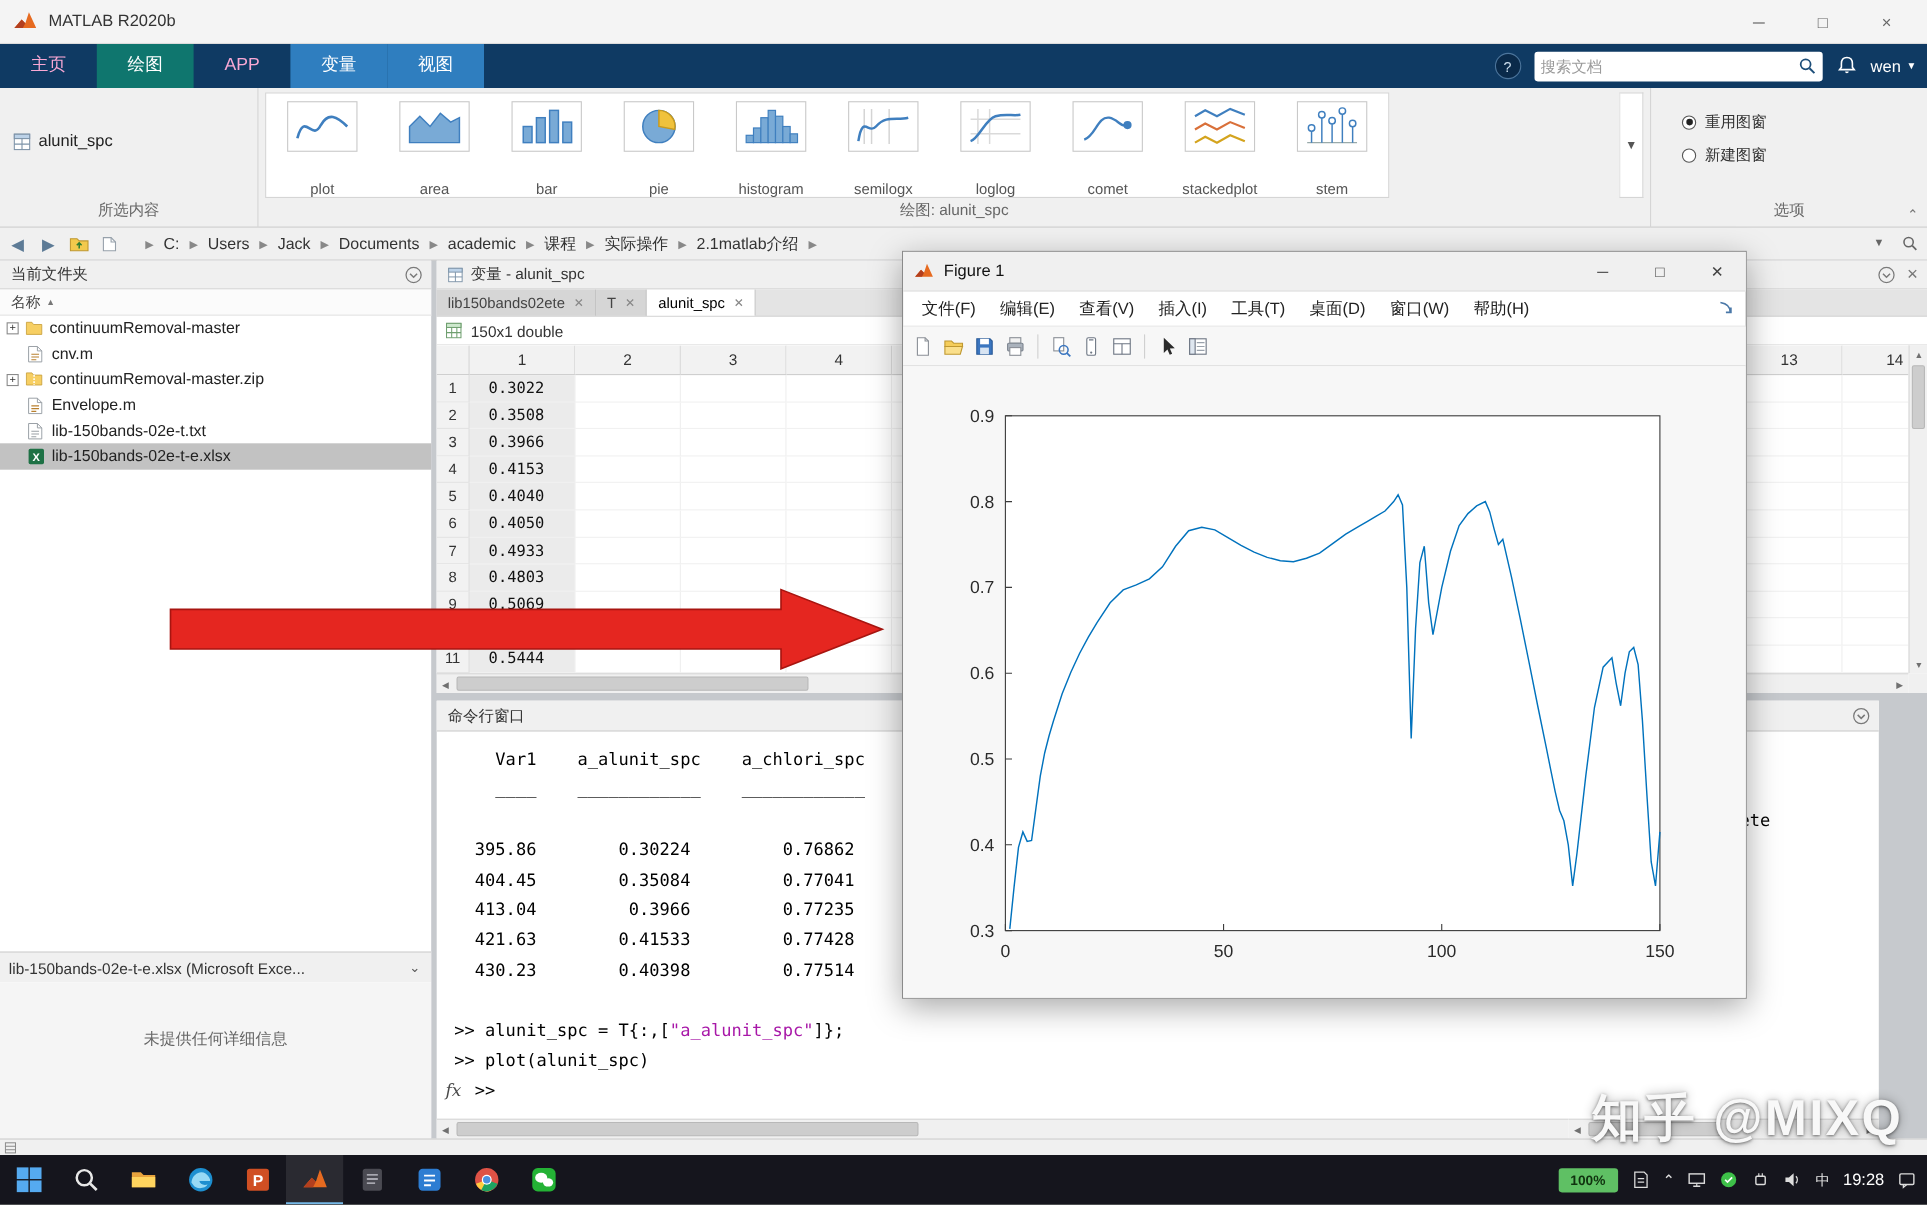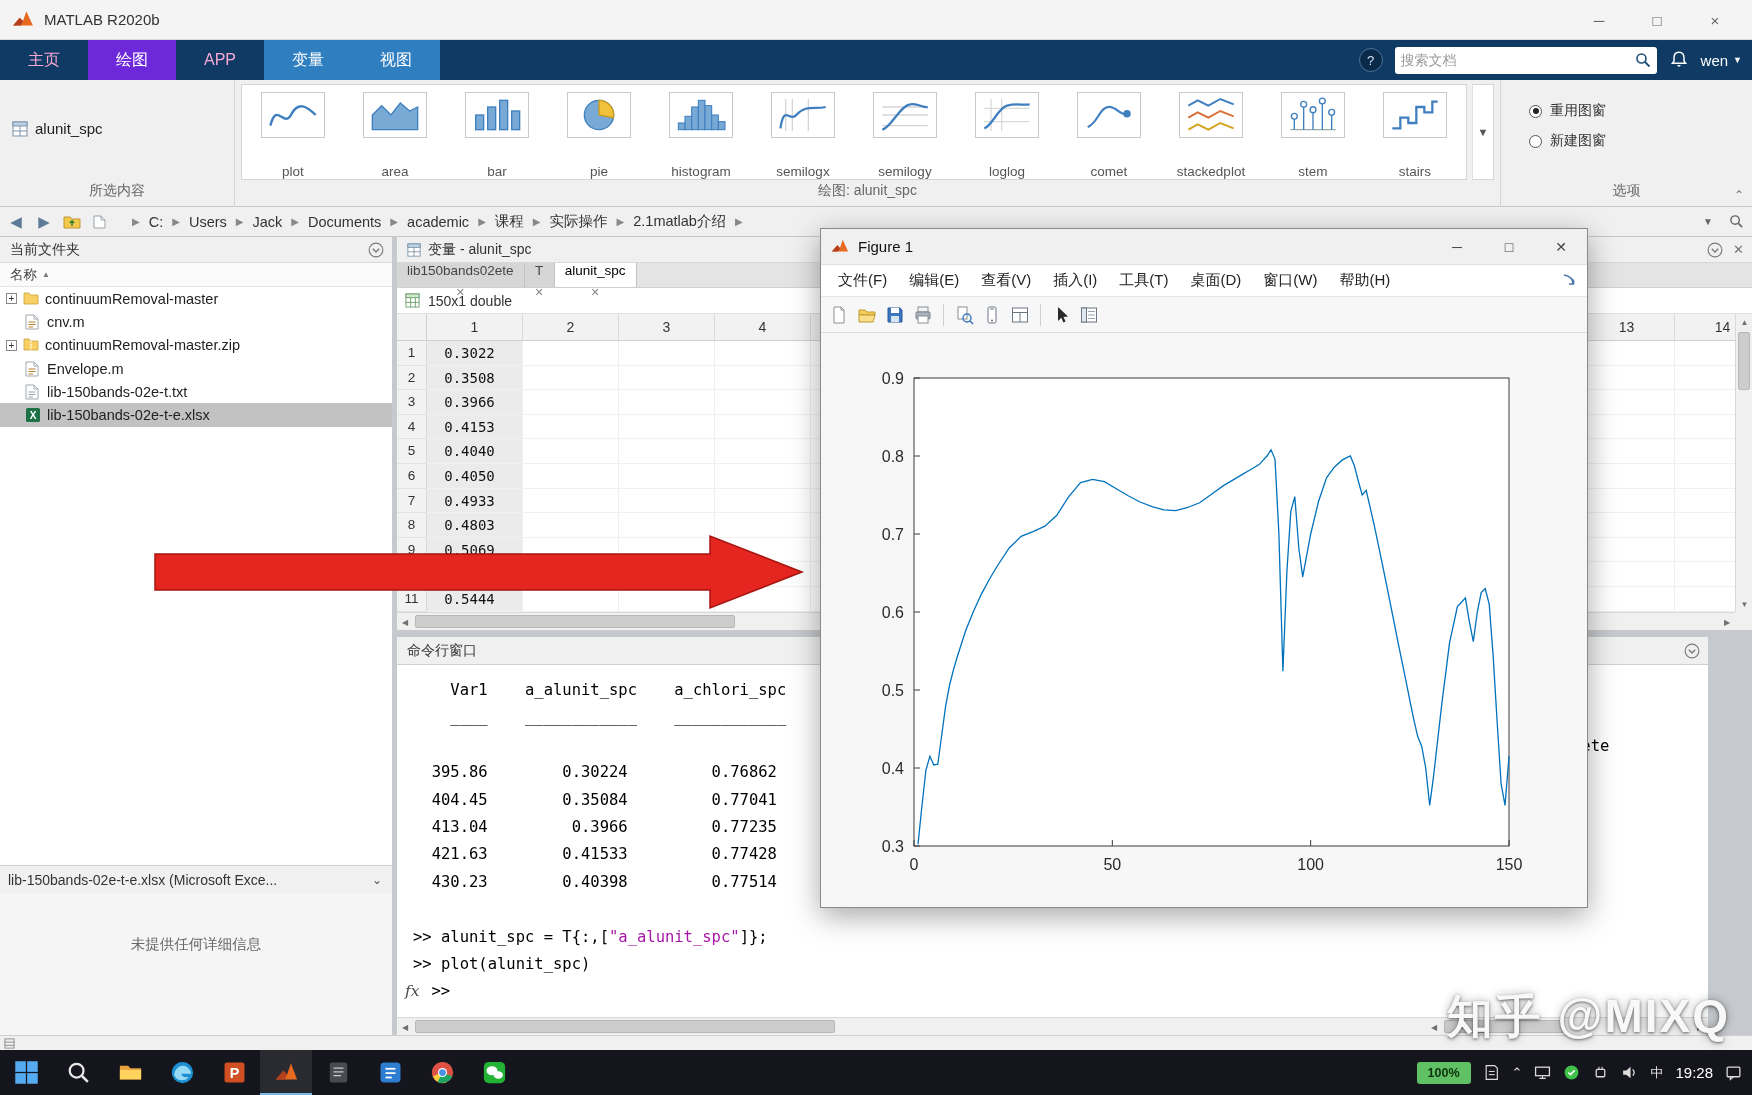--- a/index.html
+++ b/index.html
@@ -11,21 +11,21 @@
   .titlebar { position:absolute; left:0; top:0; width:1752px; height:40px; background:#f4f4f4; border-bottom:1px solid #dcdcdc; display:flex; align-items:center; }
   .ml-logo { width:22px; height:22px; margin-left:12px; }
   .title-text { font-size:15px; color:#333; margin-left:10px; }
   .win-controls { position:absolute; right:8px; top:0; height:40px; display:flex; }
   .winbtn { width:58px; height:40px; display:flex; align-items:center; justify-content:center; color:#666; font-size:15px; cursor:default; }
 
   
   .tabbar { position:absolute; left:0; top:40px; width:1752px; height:40px; background:#0f3a63; display:flex; align-items:center; }
   .tabs { display:flex; height:40px; }
   .rtab { padding:0 28px; line-height:40px; font-size:16px; color:#f9a8d4; }
-  .rtab.selected { background:#6d28d9; color:#fff; }
+  .rtab.selected { background:#0f766e; color:#fff; }
   .rtab.contextual { background:#2f7ebf; color:#fff; }
   .tab-right { position:absolute; right:0; top:0; height:40px; display:flex; align-items:center; gap:12px; padding-right:10px; }
   .help-circle { width:24px; height:24px; border-radius:50%; background:#0a2a4a; border:1px solid #4c759c; color:#cfe0ef; font-size:13px; display:flex; align-items:center; justify-content:center; }
   .searchbox { width:262px; height:27px; background:#fff; border-radius:3px; display:flex; align-items:center; padding:0 6px; }
   .searchbox input { border:none; outline:none; flex:1; font-size:14px; color:#333; font-family:"Liberation Sans",sans-serif; }
   .searchbox input::placeholder { color:#9a9a9a; }
   .bell { width:20px; height:20px; }
   .user { color:#fff; font-size:15px; display:flex; align-items:center; gap:5px; }
   .user .dn { font-size:9px; }
 
@@ -70,21 +70,21 @@
   .expander { width:11px; height:11px; border:1px solid #8a8a8a; background:#fff; font-size:10px; line-height:9px; text-align:center; color:#333; flex:none; }
   .fspacer { width:13px; flex:none; }
   .ficon { width:16px; height:16px; flex:none; display:flex; }
   .fp-status { position:absolute; left:0; top:628px; width:392px; height:28px; background:#f0f0f0; border-top:1px solid #d0d0d0; display:flex; align-items:center; font-size:14px; color:#333; padding:0 8px; }
   .fp-status .chev { position:absolute; right:10px; color:#555; font-size:12px; }
   .fp-details { position:absolute; left:0; top:656px; width:392px; bottom:0; background:#f5f5f5; display:flex; align-items:center; justify-content:center; }
   .fp-details div { font-size:14.5px; color:#666; margin-top:-40px; }
 
   .var-editor { position:absolute; left:397px; top:0; width:1355px; height:393px; background:#fff; }
   .ve-tabs { height:25px; background:#e4e4e4; border-bottom:1px solid #cfcfcf; display:flex; }
-  .vtab { display:flex; align-items:center; gap:8px; padding:0 10px; font-size:13.5px; color:#444; background:#d6d6d6; border-right:1px solid #c2c2c2;flex-direction:column; }
+  .vtab { display:flex; align-items:center; gap:8px; padding:0 10px; font-size:13.5px; color:#444; background:#d6d6d6; border-right:1px solid #c2c2c2; }
   .vtab.active { background:#fff; color:#000; }
   .vtab .tclose { color:#888; font-size:11px; }
   .ve-dims { height:26px; background:#fff; border-bottom:1px solid #e0e0e0; display:flex; align-items:center; gap:8px; padding:0 8px; font-size:14px; color:#333; }
   .ve-grid { position:absolute; left:0; top:77px; right:17px; bottom:18px; overflow:hidden; background:#fff; }
   .ve-row { display:flex; height:24.6px; }
   .ve-row.ve-head { height:27px; }
   .ve-corner { width:30px; flex:none; background:#f2f2f2; border-right:1px solid #cfcfcf; border-bottom:1px solid #cfcfcf; }
   .ve-ch { width:96px; flex:none; background:#f2f2f2; border-right:1px solid #d9d9d9; border-bottom:1px solid #cfcfcf; text-align:center; font-size:14px; color:#333; line-height:26px; }
   .ve-rn { width:30px; flex:none; background:#f2f2f2; border-right:1px solid #d9d9d9; border-bottom:1px solid #e3e3e3; text-align:center; font-size:13.5px; color:#333; line-height:24px; }
   .ve-cell { width:96px; flex:none; border-right:1px solid #efefef; border-bottom:1px solid #f1f1f1; }
@@ -273,33 +273,20 @@
               <svg viewBox="0 0 40 30">
                 <g stroke="#d4d4d4">
                   <line x1="7" y1="3" x2="7" y2="27"></line>
                   <line x1="12" y1="3" x2="12" y2="27"></line>
                   <line x1="24" y1="3" x2="24" y2="27"></line>
                 </g>
                 <path d="M3 25 C6 6 10 21 15 15 C22 7 29 11 37 9" fill="none" stroke="#3f7fbf" stroke-width="1.7"></path>
               </svg>
             </div>
             <div class="glabel">semilogx</div>
-          </div>
-          <div class="gtile">
-            <div class="gicon">
-              <svg viewBox="0 0 40 30">
-                <g stroke="#d4d4d4">
-                  <line x1="3" y1="9" x2="37" y2="9"></line>
-                  <line x1="3" y1="15" x2="37" y2="15"></line>
-                  <line x1="3" y1="23" x2="37" y2="23"></line>
-                </g>
-                <path d="M3 26 C10 24 16 8 24 7 C30 6 34 10 37 9" fill="none" stroke="#3f7fbf" stroke-width="1.7"></path>
-              </svg>
-            </div>
-            <div class="glabel">semilogy</div>
           </div>
           <div class="gtile">
             <div class="gicon">
               <svg viewBox="0 0 40 30">
                 <g stroke="#dadada">
                   <line x1="8" y1="3" x2="8" y2="27"></line>
                   <line x1="16" y1="3" x2="16" y2="27"></line>
                   <line x1="3" y1="10" x2="37" y2="10"></line>
                   <line x1="3" y1="20" x2="37" y2="20"></line>
                 </g>
@@ -341,28 +328,20 @@
                 <g fill="#fff" stroke="#3f7fbf">
                   <circle cx="6" cy="16" r="2.2"></circle>
                   <circle cx="13" cy="7" r="2.2"></circle>
                   <circle cx="20" cy="11" r="2.2"></circle>
                   <circle cx="27" cy="4.5" r="2.2"></circle>
                   <circle cx="34" cy="13" r="2.2"></circle>
                 </g>
               </svg>
             </div>
             <div class="glabel">stem</div>
-          </div>
-          <div class="gtile">
-            <div class="gicon">
-              <svg viewBox="0 0 40 30">
-                <path d="M3 25 H9 V17 H15 V21 H21 V9 H27 V13 H33 V5 H37" fill="none" stroke="#3f7fbf" stroke-width="1.7"></path>
-              </svg>
-            </div>
-            <div class="glabel">stairs</div>
           </div>
         </div>
       <div class="gallery-more">▼</div>
       <div class="rib-caption">绘图: alunit_spc</div>
     </div>
     <div class="rib-options">
       <div class="radio-row" style="top:22px;">
         <span class="rdot on"></span>
         <span>重用图窗</span>
       </div>

